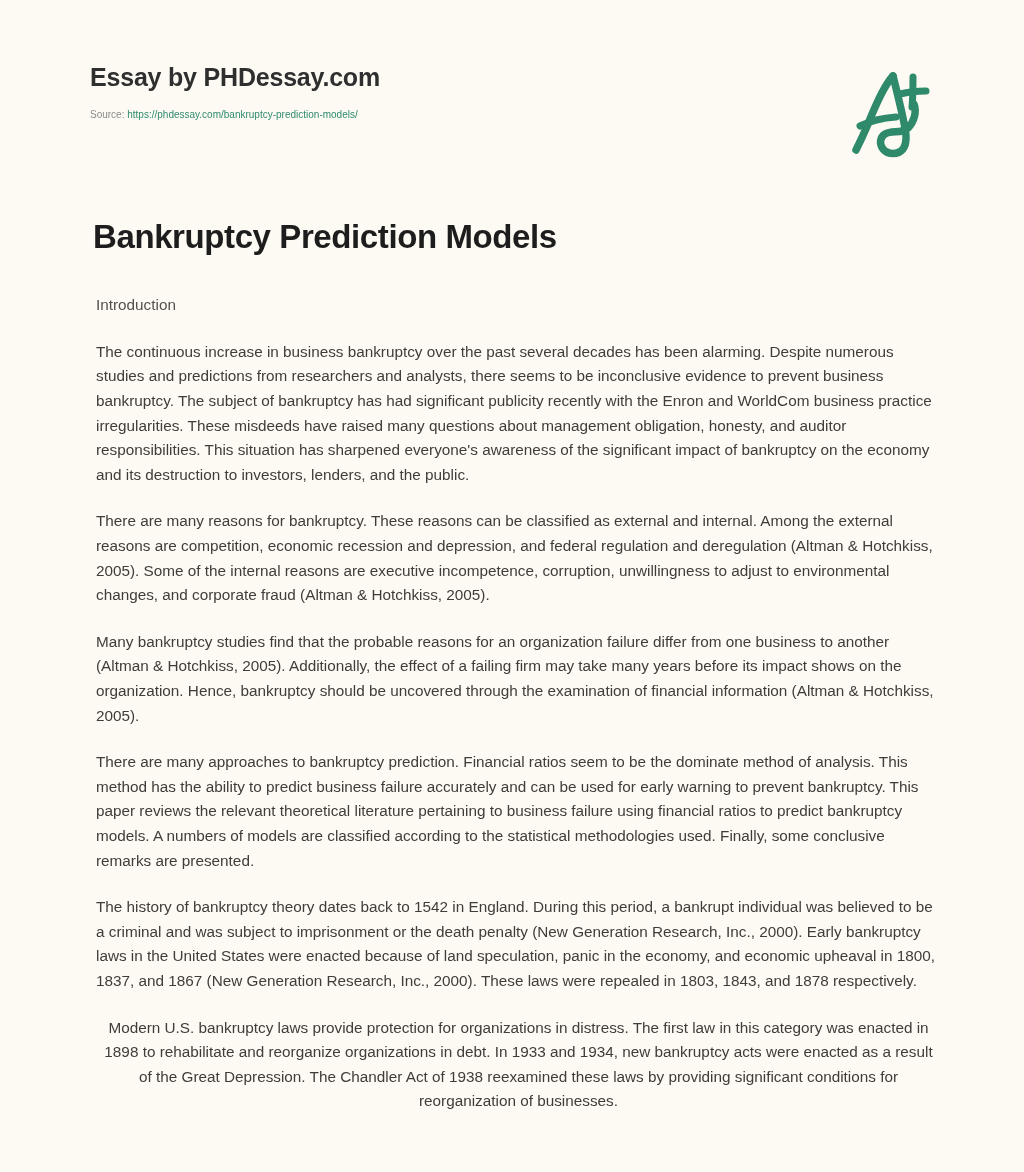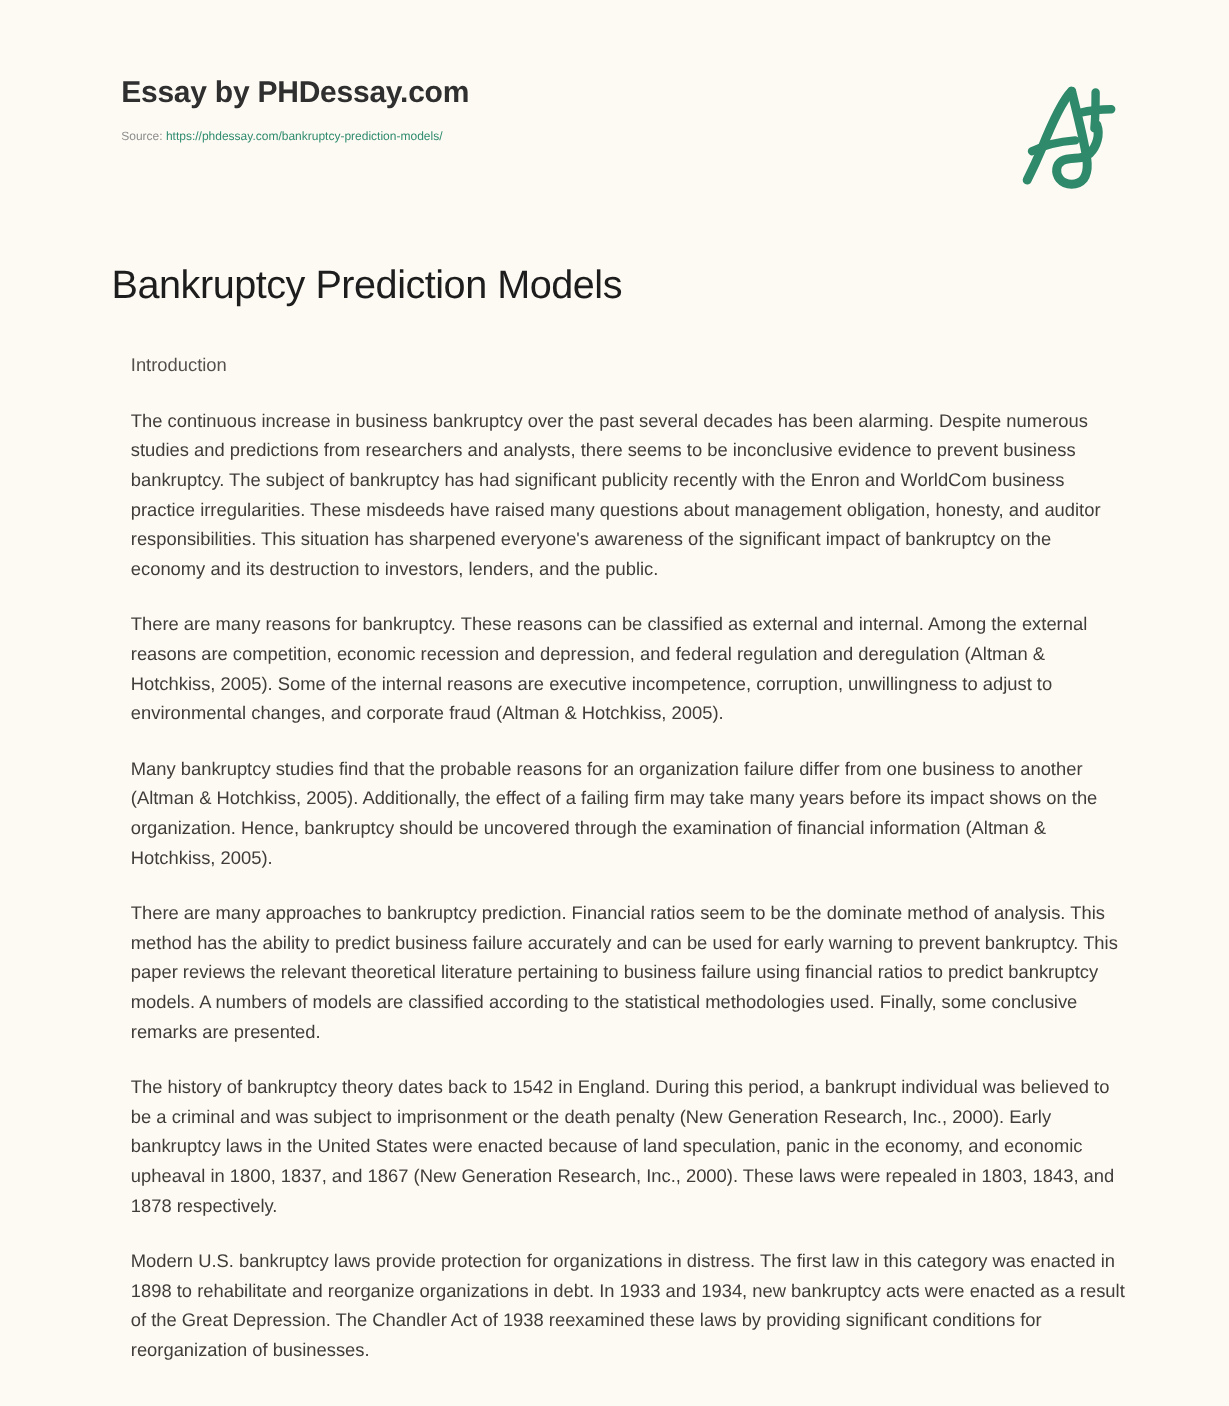--- a/index.html
+++ b/index.html
@@ -24,21 +24,21 @@
     top: 0;
     width: 1024px;
     height: 1172px;
     background: #fdfaf3;
     box-sizing: border-box;
   }
 
   
   .header {
     position: absolute;
-    left: 101px;
+    left: 90px;
     top: 62px;
     width: 845px;
     height: 110px;
   }
 
   .brand-line {
     font-size: 25px;
     font-weight: 700;
     letter-spacing: -0.2px;
     color: #2f2f2f;
@@ -72,41 +72,42 @@
   
   .article {
     position: absolute;
     left: 93px;
     top: 216px;
     width: 848px;
   }
 
   .doc-title {
     font-size: 33px;
-    font-weight: 400;
+    font-weight: 700;
     letter-spacing: -0.4px;
     color: #1d1d1d;
     line-height: 1.25;
     margin: 0 0 36px 0;
   }
 
   .body-block {
     font-size: 15.3px;
     line-height: 24.6px;
     color: #3f3c3a;
-    margin: 0 0 22px 16px;
+    margin: 0 0 22px 3px;
     text-align: left;
   }
 
   .body-block.section-heading {
     color: #55504d;
   }
 
   .body-block:last-child {
     margin-bottom: 0;
+    text-align: center;
   }
 </style>
 </head>
 <body>
 
 <div class="page">
 
   <div class="header">
     <div class="brand-line">Essay by PHDessay.com</div>
     <div class="source-line">

